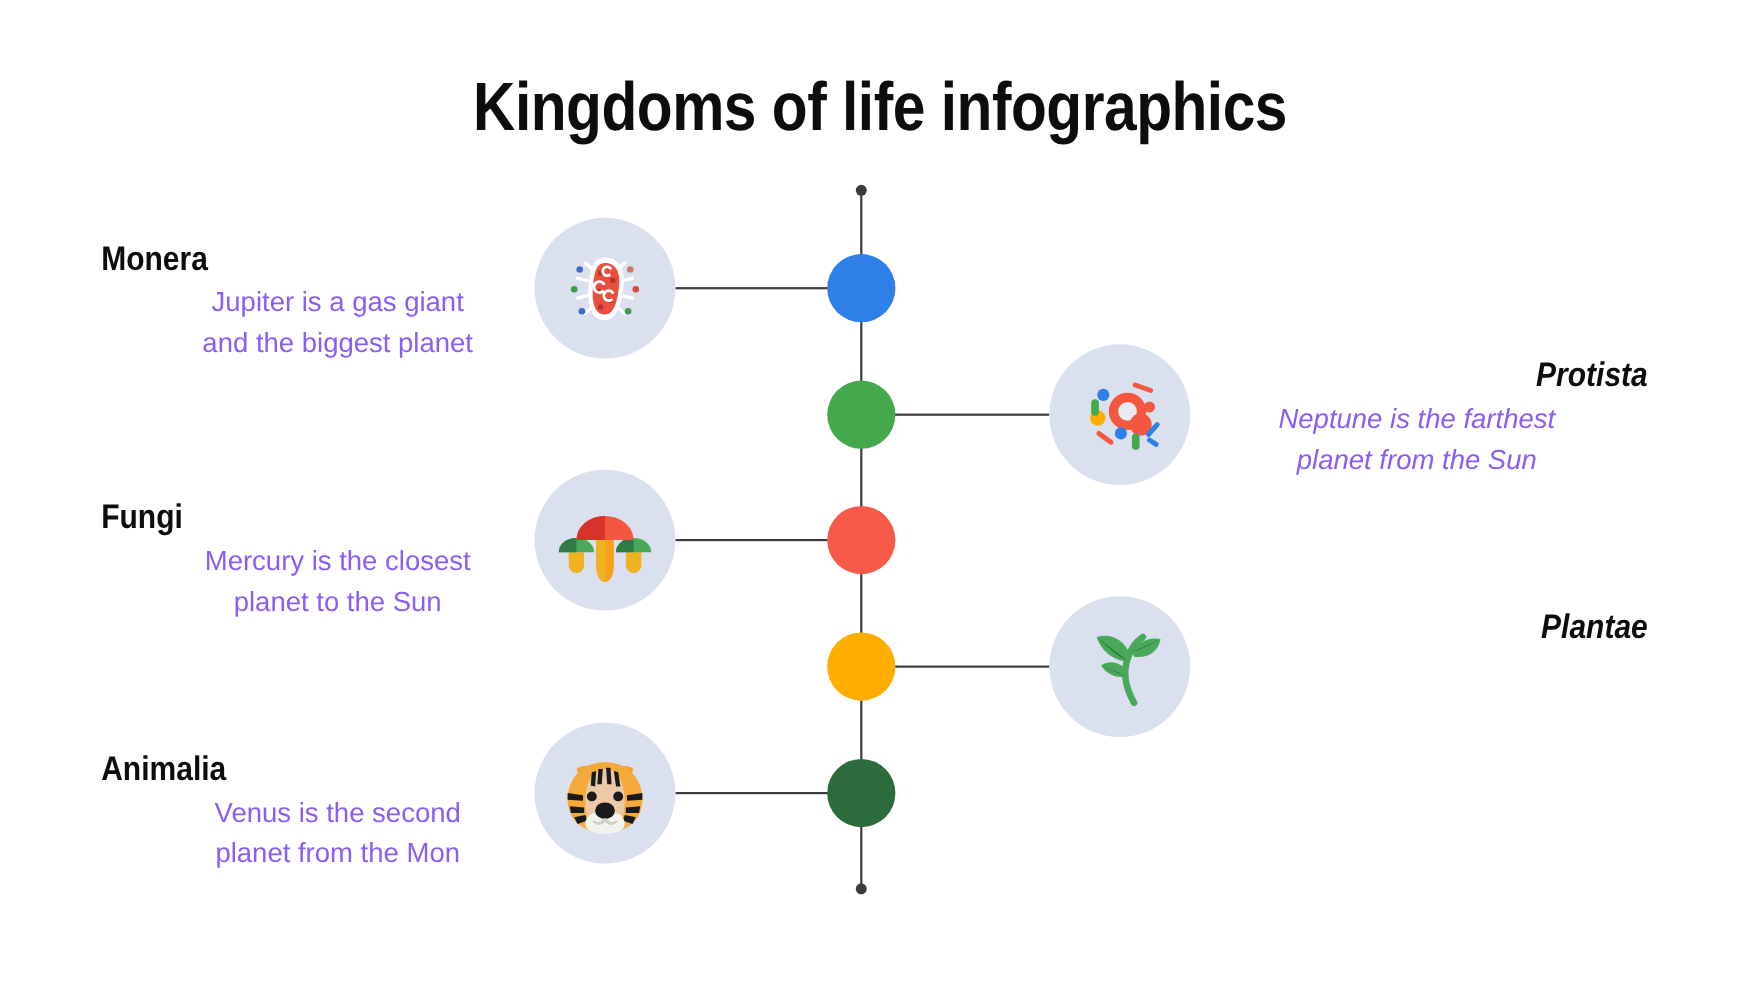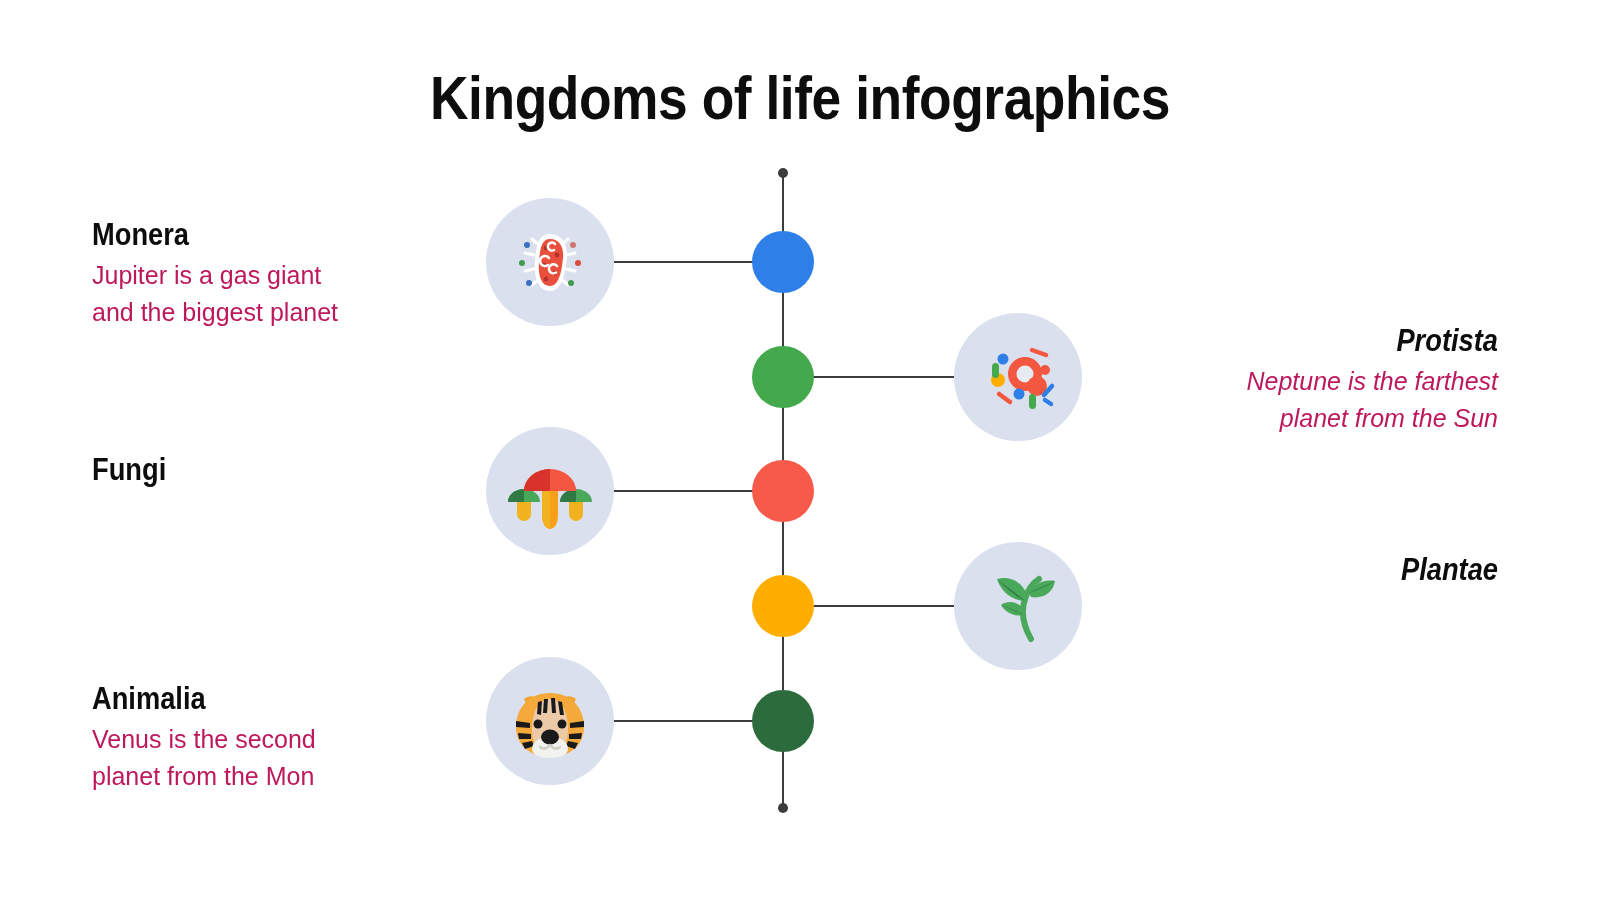--- a/index.html
+++ b/index.html
@@ -107,23 +107,24 @@
     transform: scaleX(0.88);
   }
   .text-block.left .block-title  { transform-origin: 0% 50%; }
   .text-block.right .block-title { transform-origin: 100% 50%; }
 
   .block-body {
     font-family: "Liberation Sans", sans-serif;
     font-weight: normal;
     font-size: 25px;
     line-height: 37px;
-    color: #be185d;
+    color: #8b5cf6;
     margin: 0;
     white-space: pre-line;
+    text-align: center;
   }
 </style>
 </head>
 <body>
 
 <div id="page-title">Kingdoms of life infographics</div>
 
 <div id="timeline-axis"></div>
 <div class="axis-cap" id="axis-cap-top"></div>
 <div class="axis-cap" id="axis-cap-bottom"></div>
@@ -281,20 +282,22 @@
 </div>
 
 <div class="text-block right" style="top:323px">
   <p class="block-title">Protista</p>
   <p class="block-body">Neptune is the farthest
 planet from the Sun</p>
 </div>
 
 <div class="text-block left" style="top:452px">
   <p class="block-title">Fungi</p>
+  <p class="block-body">Mercury is the closest
+planet to the Sun</p>
 </div>
 
 <div class="text-block right" style="top:552px">
   <p class="block-title">Plantae</p>
 </div>
 
 <div class="text-block left" style="top:681px">
   <p class="block-title">Animalia</p>
   <p class="block-body">Venus is the second
 planet from the Mon</p>

